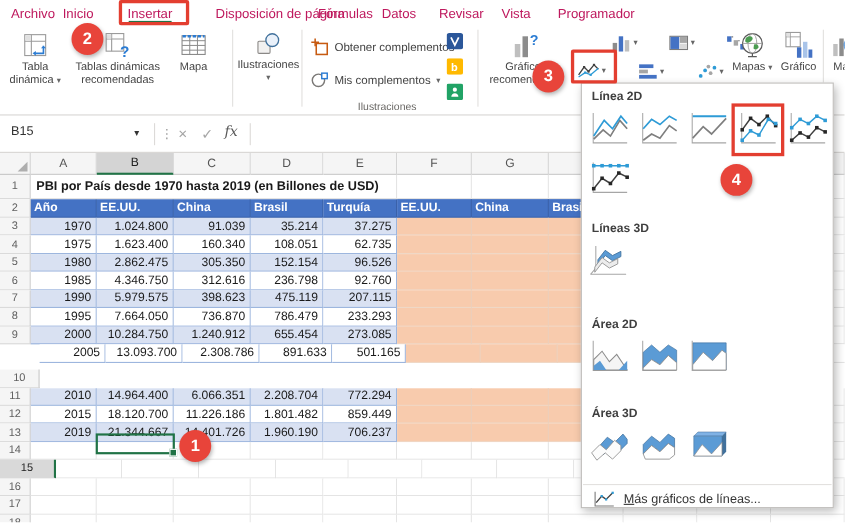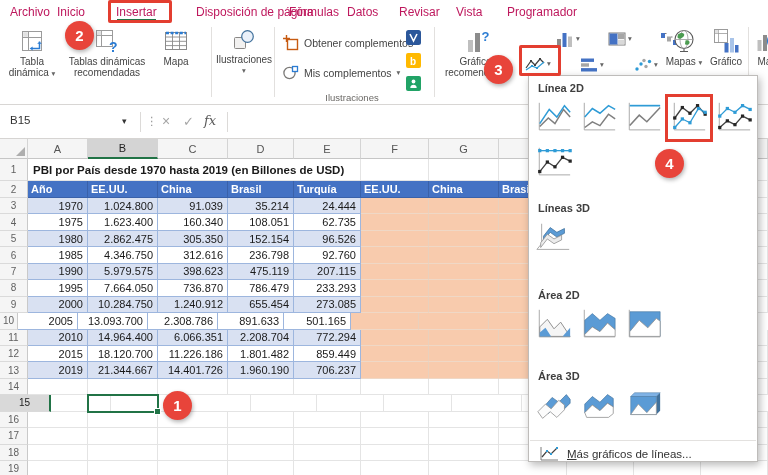--- a/index.html
+++ b/index.html
@@ -343,21 +343,21 @@
         <div class="sc" style="width: 67px; height: 17px;"></div>
         <div class="sc" style="width: 67px; height: 17px;"></div>
         <div class="sc" style="width: 67px; height: 17px;"></div>
       </div>
       <div class="sr">
         <div class="sg" style="width: 28px; height: 16.45px;">3</div>
         <div class="sc num tb band" style="width: 60px; height: 16.45px;">1970</div>
         <div class="sc num tb band" style="width: 70px; height: 16.45px;">1.024.800</div>
         <div class="sc num tb band" style="width: 70px; height: 16.45px;">91.039</div>
         <div class="sc num tb band" style="width: 66px; height: 16.45px;">35.214</div>
-        <div class="sc num tb band" style="width: 67px; height: 16.45px;">24.444</div>
+        <div class="sc num tb band" style="width: 67px; height: 16.45px;">37.275</div>
         <div class="sc peach" style="width: 68px; height: 16.45px;"></div>
         <div class="sc peach" style="width: 70px; height: 16.45px;"></div>
         <div class="sc peach" style="width: 68px; height: 16.45px;"></div>
         <div class="sc" style="width: 67px; height: 16.45px;"></div>
         <div class="sc" style="width: 67px; height: 16.45px;"></div>
         <div class="sc" style="width: 67px; height: 16.45px;"></div>
       </div>
       <div class="sr">
         <div class="sg" style="width: 28px; height: 16.45px;">4</div>
         <div class="sc num tb" style="width: 60px; height: 16.45px;">1975</div>
@@ -436,21 +436,21 @@
         <div class="sc num tb band" style="width: 66px; height: 16.45px;">655.454</div>
         <div class="sc num tb band" style="width: 67px; height: 16.45px;">273.085</div>
         <div class="sc peach" style="width: 68px; height: 16.45px;"></div>
         <div class="sc peach" style="width: 70px; height: 16.45px;"></div>
         <div class="sc peach" style="width: 68px; height: 16.45px;"></div>
         <div class="sc" style="width: 67px; height: 16.45px;"></div>
         <div class="sc" style="width: 67px; height: 16.45px;"></div>
         <div class="sc" style="width: 67px; height: 16.45px;"></div>
       </div>
       <div class="sr">
-        <div class="sg" style="width: 18px; height: 16.45px;">10</div>
+        <div class="sg" style="width: 36px; height: 16.45px; margin-top: 23px;">10</div>
         <div class="sc num tb" style="width: 60px; height: 16.45px;">2005</div>
         <div class="sc num tb" style="width: 70px; height: 16.45px;">13.093.700</div>
         <div class="sc num tb" style="width: 70px; height: 16.45px;">2.308.786</div>
         <div class="sc num tb" style="width: 66px; height: 16.45px;">891.633</div>
         <div class="sc num tb" style="width: 67px; height: 16.45px;">501.165</div>
         <div class="sc peach" style="width: 68px; height: 16.45px;"></div>
         <div class="sc peach" style="width: 70px; height: 16.45px;"></div>
         <div class="sc peach" style="width: 68px; height: 16.45px;"></div>
         <div class="sc" style="width: 67px; height: 16.45px;"></div>
         <div class="sc" style="width: 67px; height: 16.45px;"></div>

